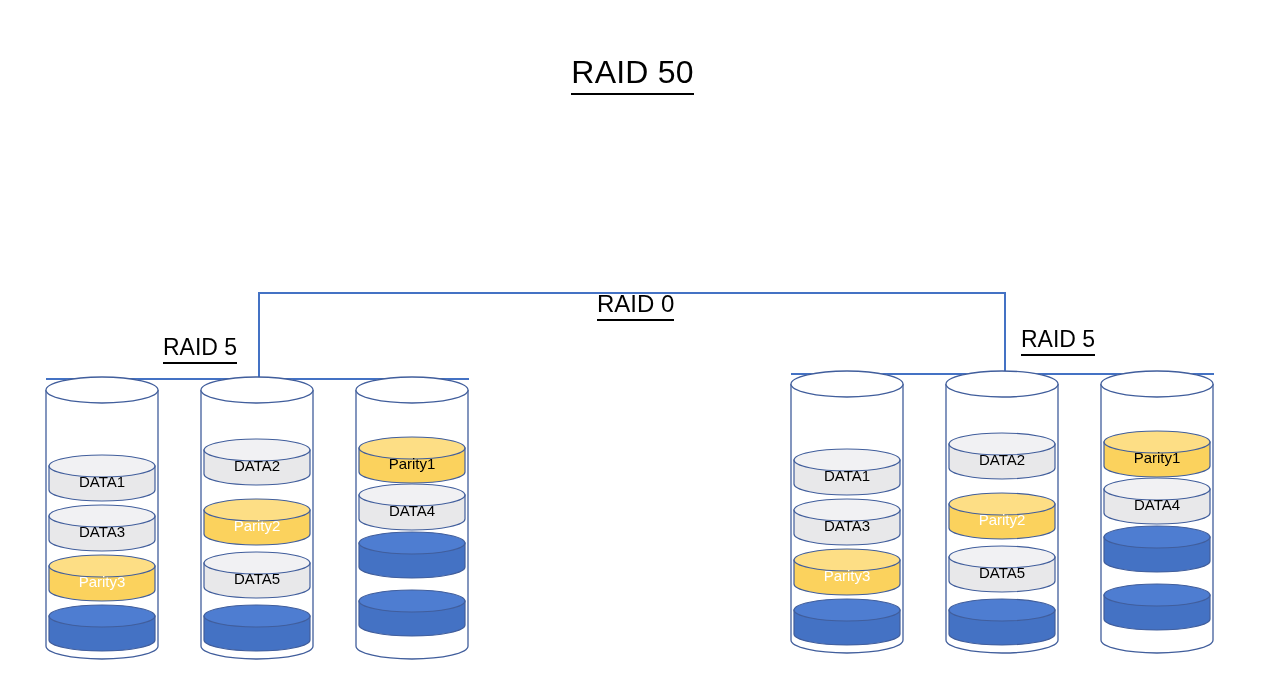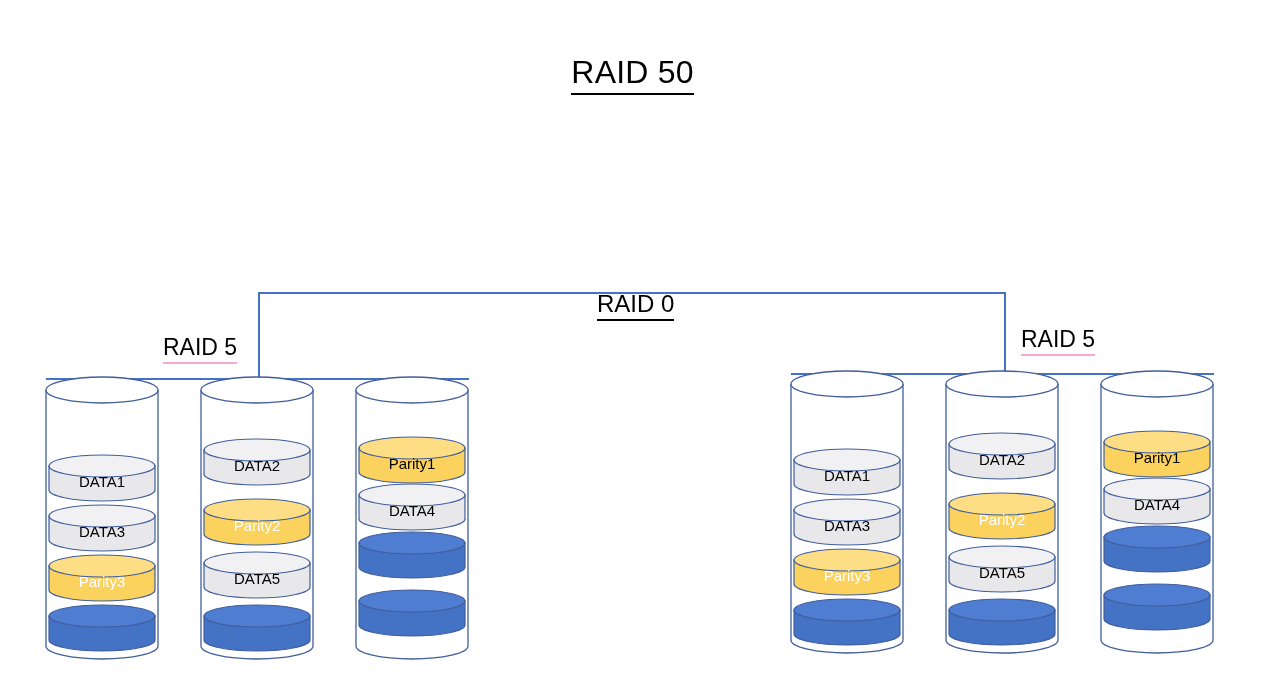--- a/index.html
+++ b/index.html
@@ -51,21 +51,21 @@
     padding-bottom: 2px;
   }
 
   .label-raid5 {
     position: absolute;
     font-size: 23px;
     color: #000000;
     white-space: nowrap;
   }
   .label-raid5 .ul {
-    border-bottom: 2px solid #f9a8d4;
+    border-bottom: 2px solid #000000;
     padding-bottom: 2px;
   }
   #label-raid5-left  { left: 163px; top: 334px; }
   #label-raid5-right { left: 1021px; top: 326px; }
 
   
   .conn {
     position: absolute;
     background: #4472C4;
   }

